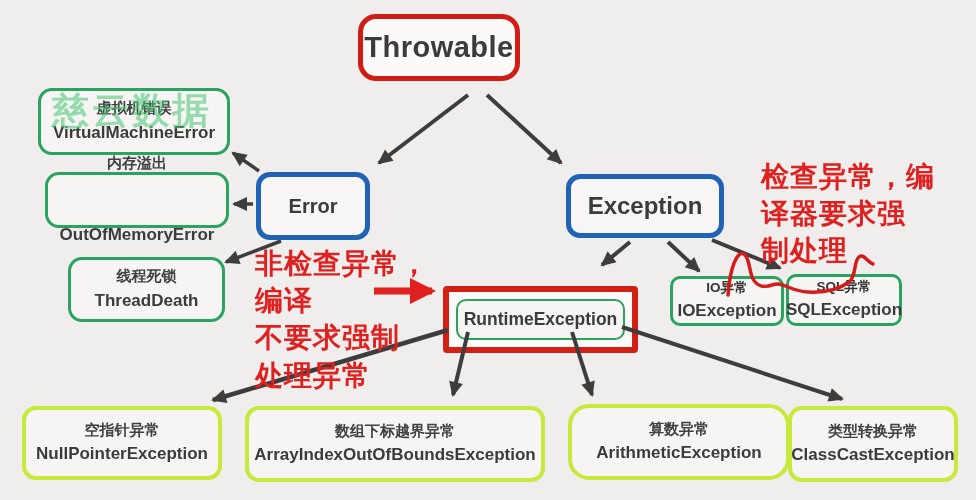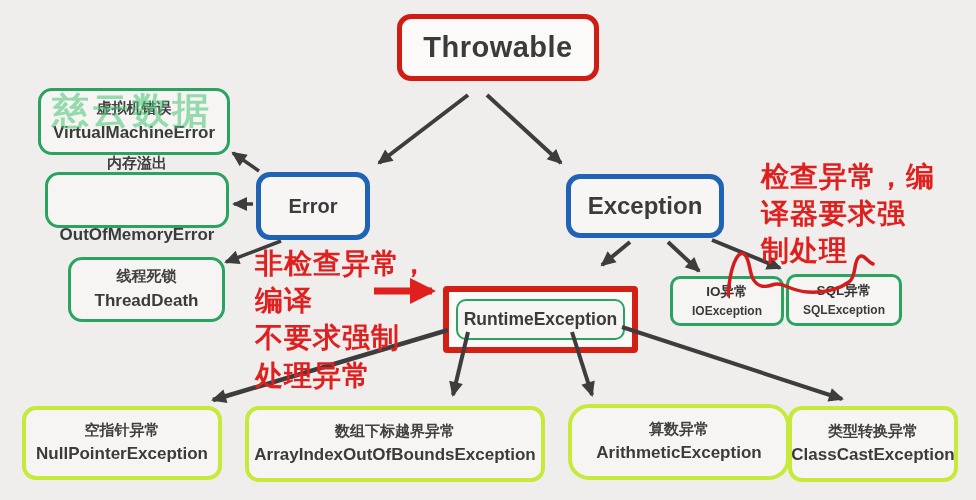--- a/index.html
+++ b/index.html
@@ -15,21 +15,21 @@
     background:#f6f5f3; border-radius:14px; color:#3b3b3b; font-weight:bold;
     text-align:center; z-index:2; line-height:1.35;
   }
   .b-red{border:5px solid #cf1d15; background:#fbfaf8;}
   .b-blue{border:5px solid #2063b4; background:#f7f6f4;}
   .b-green{border:3px solid #29a35f;}
   .b-lime{border:4px solid #c6e93c;}
   .zh{font-size:15px; color:#404040;}
   .en{font-size:17px; margin-top:3px;}
   .zh-sm{font-size:13.5px; color:#353535;}
-  .en-sm{font-size:12px; margin-top:2px;text-align:right;}
+  .en-sm{font-size:17px; margin-top:2px;text-align:right;}
   .title-xl{font-size:29px; letter-spacing:0.5px;}
   .title-lg{font-size:20px;}
   .title-md{font-size:24px;}
   .runtime-outer{
     position:absolute; box-sizing:border-box; z-index:2;
     border:6px solid #d32015; border-radius:4px; background:#fbfaf8;
   }
   .runtime-inner{
     position:absolute; left:7px; right:7px; top:7px; bottom:7px;
     border:2.5px solid #29a35f; border-radius:10px; background:#f6f5f3;
@@ -78,21 +78,21 @@
     <line x1="622" y1="327" x2="842" y2="399" stroke="#3d3d3d" stroke-width="4" marker-end="url(#ah)"></line>
 
     <line x1="374" y1="291" x2="432" y2="291" stroke="#e01f1f" stroke-width="7" marker-end="url(#ahred)"></line>
 
     <path d="M 728 295 C 730 268, 737 250, 744 254 C 750 258, 749 272, 753 279
              C 757 286, 764 288, 772 285 C 783 281, 789 291, 808 292
              C 826 293, 838 290, 849 282 C 857 276, 853 262, 859 257
              C 864 253, 867 262, 873 264" fill="none" stroke="#d41c1c" stroke-width="3.5" stroke-linecap="round"></path>
   </svg>
 
-  <div class="box b-red title-xl" style="left:397px; top:14px; width:202px; height:67px;">
+  <div class="box b-red title-xl" style="left:358px; top:14px; width:162px; height:67px;border-radius:18px;">
     <span>Throwable</span>
   </div>
 
   <div class="box b-green" style="left:38px; top:88px; width:192px; height:67px;">
     <span class="zh">虚拟机错误</span>
     <span class="en">VirtualMachineError</span>
   </div>
 
   <div class="box b-green" style="left:45px; top:172px; width:184px; height:56px;gap:48px;">
     <span class="zh">内存溢出</span>

